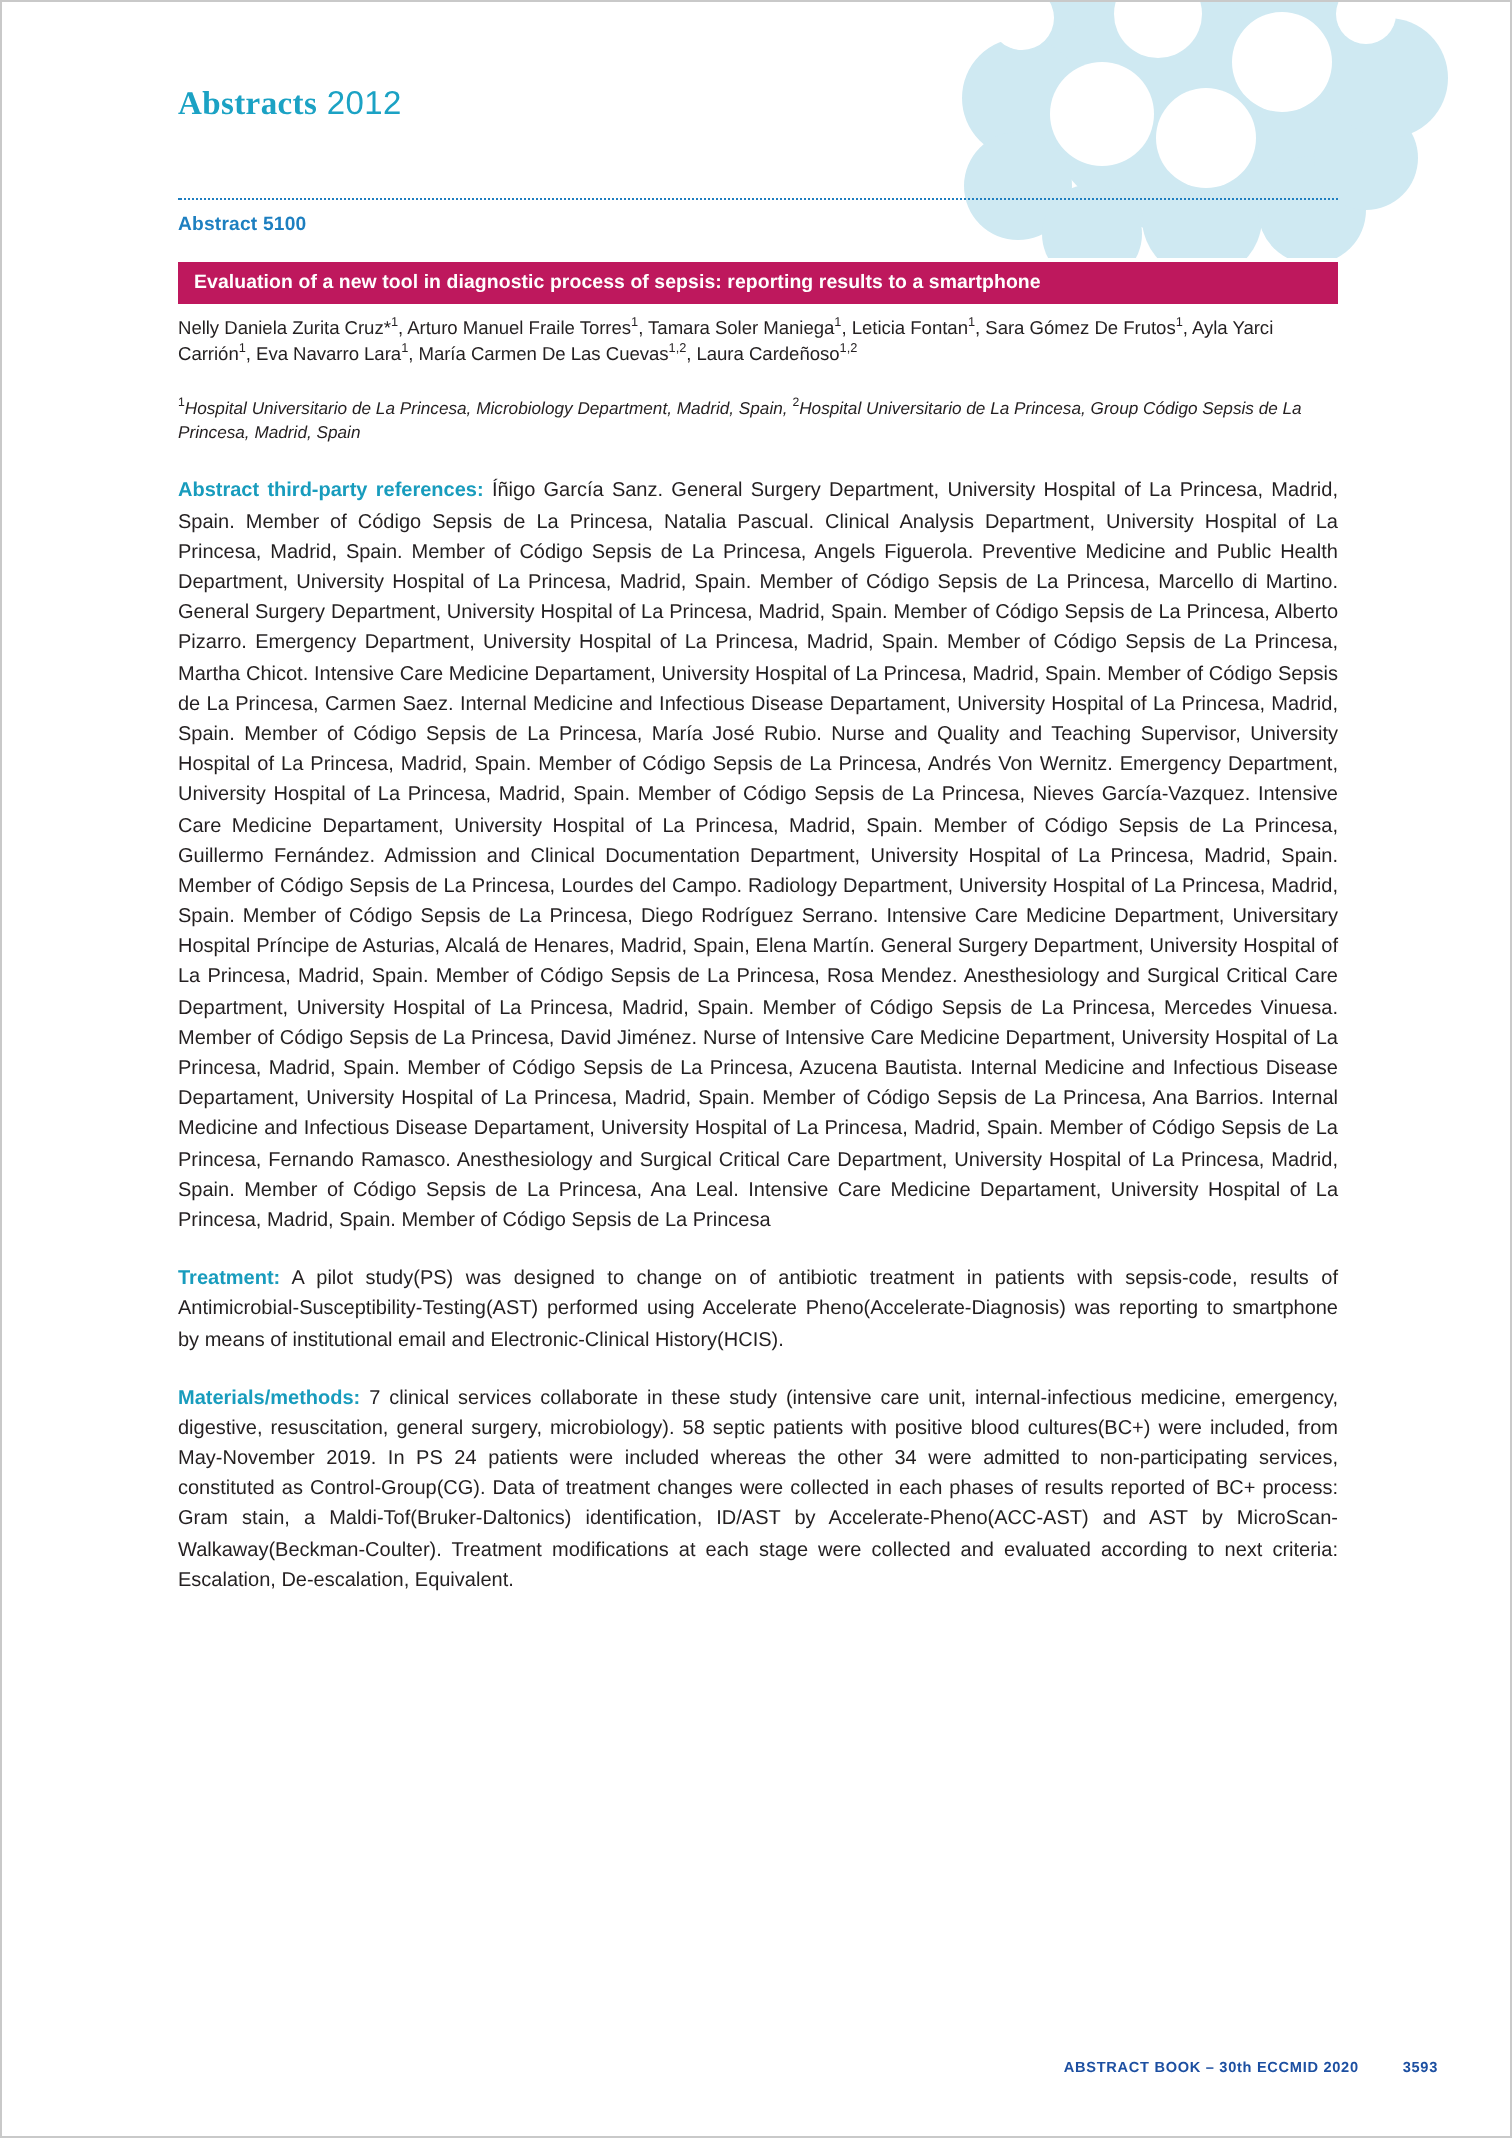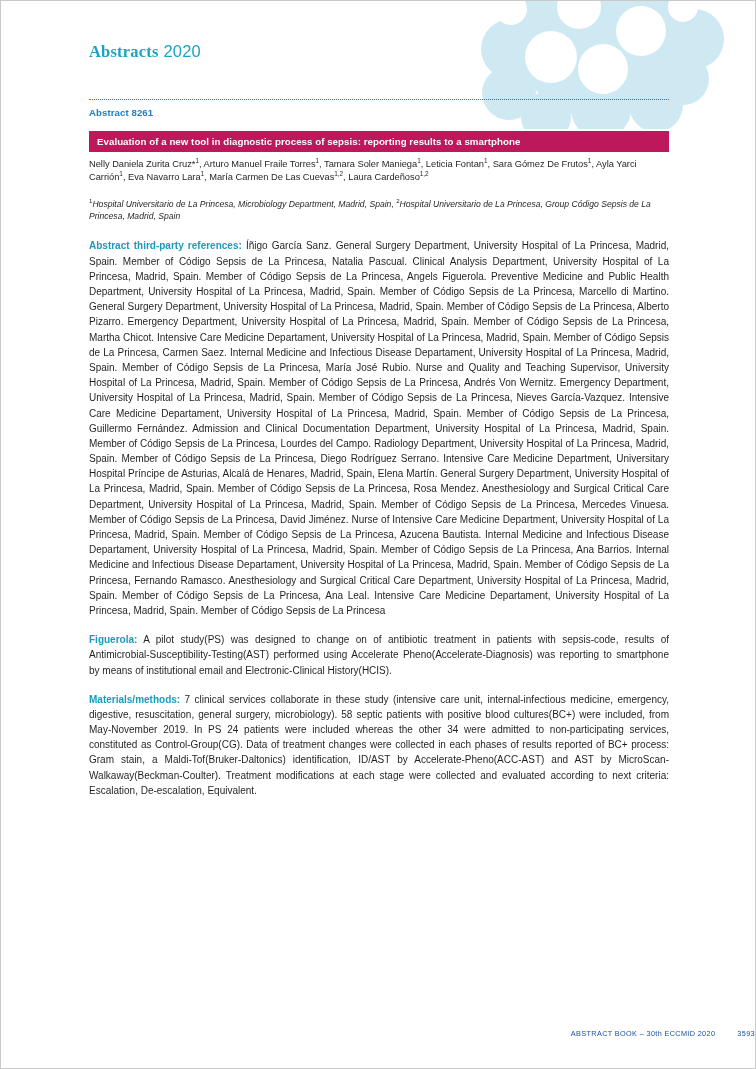--- a/index.html
+++ b/index.html
@@ -109,22 +109,23 @@
     font-weight: bold;
   }
   .refs { margin-top: 16px; }
   .refs .lbl { font-weight: bold; }
 
   
   .footer {
     position: absolute;
     left: 0; right: 0; bottom: 30px;
     text-align: right;
+    padding-right: 36px;
     font-size: 7.3px;
-    font-weight: normal;
+    font-weight: bold;
     color: #1c4fa1;
     letter-spacing: .35px;
   }
   .footer .pg { margin-left: 22px; }
 </style>
 </head>
 <body>
 
 <div class="page">
 
@@ -147,41 +148,41 @@
         <circle cx="190" cy="30" r="25"></circle>
         <circle cx="100" cy="56" r="26"></circle>
         <circle cx="152" cy="68" r="25"></circle>
         <circle cx="60" cy="8" r="16"></circle>
         <circle cx="232" cy="6" r="15"></circle>
       </g>
     </svg>
   </div>
 
   <div class="running-head">
-    <span class="rh-bold">Abstracts</span><span>&nbsp;</span><span class="rh-year">2020</span>
+    <span class="rh-bold">Abstracts</span><span>&nbsp;</span><span class="rh-year">2012</span>
   </div>
 
   <div class="dotted-rule"></div>
 
-  <div class="abstract-no">Abstract 8261</div>
+  <div class="abstract-no">Abstract 5100</div>
 
   <div class="content">
 
     <div class="title-bar">Evaluation of a new tool in diagnostic process of sepsis: reporting results to a smartphone</div>
 
     <div class="authors">Nelly Daniela Zurita Cruz*<sup>1</sup>, Arturo Manuel Fraile Torres<sup>1</sup>, Tamara Soler Maniega<sup>1</sup>, Leticia Fontan<sup>1</sup>, Sara Gómez De Frutos<sup>1</sup>, Ayla Yarci Carrión<sup>1</sup>, Eva Navarro Lara<sup>1</sup>, María Carmen De Las Cuevas<sup>1,2</sup>, Laura Cardeñoso<sup>1,2</sup></div>
 
     <div class="affiliations"><sup>1</sup>Hospital Universitario de La Princesa, Microbiology Department, Madrid, Spain, <sup>2</sup>Hospital Universitario de La Princesa, Group Código Sepsis de La Princesa, Madrid, Spain</div>
 
     <div class="para refs">
       <span class="lbl">Abstract third-party references:</span><span> Íñigo García Sanz. General Surgery Department, University Hospital of La Princesa, Madrid, Spain. Member of Código Sepsis de La Princesa, Natalia Pascual. Clinical Analysis Department, University Hospital of La Princesa, Madrid, Spain. Member of Código Sepsis de La Princesa, Angels Figuerola. Preventive Medicine and Public Health Department, University Hospital of La Princesa, Madrid, Spain. Member of Código Sepsis de La Princesa, Marcello di Martino. General Surgery Department, University Hospital of La Princesa, Madrid, Spain. Member of Código Sepsis de La Princesa, Alberto Pizarro. Emergency Department, University Hospital of La Princesa, Madrid, Spain. Member of Código Sepsis de La Princesa, Martha Chicot. Intensive Care Medicine Departament, University Hospital of La Princesa, Madrid, Spain. Member of Código Sepsis de La Princesa, Carmen Saez. Internal Medicine and Infectious Disease Departament, University Hospital of La Princesa, Madrid, Spain. Member of Código Sepsis de La Princesa, María José Rubio. Nurse and Quality and Teaching Supervisor, University Hospital of La Princesa, Madrid, Spain. Member of Código Sepsis de La Princesa, Andrés Von Wernitz. Emergency Department, University Hospital of La Princesa, Madrid, Spain. Member of Código Sepsis de La Princesa, Nieves García-Vazquez. Intensive Care Medicine Departament, University Hospital of La Princesa, Madrid, Spain. Member of Código Sepsis de La Princesa, Guillermo Fernández. Admission and Clinical Documentation Department, University Hospital of La Princesa, Madrid, Spain. Member of Código Sepsis de La Princesa, Lourdes del Campo. Radiology Department, University Hospital of La Princesa, Madrid, Spain. Member of Código Sepsis de La Princesa, Diego Rodríguez Serrano. Intensive Care Medicine Department, Universitary Hospital Príncipe de Asturias, Alcalá de Henares, Madrid, Spain, Elena Martín. General Surgery Department, University Hospital of La Princesa, Madrid, Spain. Member of Código Sepsis de La Princesa, Rosa Mendez. Anesthesiology and Surgical Critical Care Department, University Hospital of La Princesa, Madrid, Spain. Member of Código Sepsis de La Princesa, Mercedes Vinuesa. Member of Código Sepsis de La Princesa, David Jiménez. Nurse of Intensive Care Medicine Department, University Hospital of La Princesa, Madrid, Spain. Member of Código Sepsis de La Princesa, Azucena Bautista. Internal Medicine and Infectious Disease Departament, University Hospital of La Princesa, Madrid, Spain. Member of Código Sepsis de La Princesa, Ana Barrios. Internal Medicine and Infectious Disease Departament, University Hospital of La Princesa, Madrid, Spain. Member of Código Sepsis de La Princesa, Fernando Ramasco. Anesthesiology and Surgical Critical Care Department, University Hospital of La Princesa, Madrid, Spain. Member of Código Sepsis de La Princesa, Ana Leal. Intensive Care Medicine Departament, University Hospital of La Princesa, Madrid, Spain. Member of Código Sepsis de La Princesa</span>
     </div>
 
     <div class="para">
-      <span class="lbl">Figuerola:</span><span> A pilot study(PS) was designed to change on of antibiotic treatment in patients with sepsis-code, results of Antimicrobial-Susceptibility-Testing(AST) performed using Accelerate Pheno(Accelerate-Diagnosis) was reporting to smartphone by means of institutional email and Electronic-Clinical History(HCIS).</span>
+      <span class="lbl">Treatment:</span><span> A pilot study(PS) was designed to change on of antibiotic treatment in patients with sepsis-code, results of Antimicrobial-Susceptibility-Testing(AST) performed using Accelerate Pheno(Accelerate-Diagnosis) was reporting to smartphone by means of institutional email and Electronic-Clinical History(HCIS).</span>
     </div>
 
     <div class="para">
       <span class="lbl">Materials/methods:</span><span> 7 clinical services collaborate in these study (intensive care unit, internal-infectious medicine, emergency, digestive, resuscitation, general surgery, microbiology). 58 septic patients with positive blood cultures(BC+) were included, from May-November 2019. In PS 24 patients were included whereas the other 34 were admitted to non-participating services, constituted as Control-Group(CG). Data of treatment changes were collected in each phases of results reported of BC+ process: Gram stain, a Maldi-Tof(Bruker-Daltonics) identification, ID/AST by Accelerate-Pheno(ACC-AST) and AST by MicroScan-Walkaway(Beckman-Coulter). Treatment modifications at each stage were collected and evaluated according to next criteria: Escalation, De-escalation, Equivalent.</span>
     </div>
 
   </div>
 
   <div class="footer">
     <span>ABSTRACT BOOK – 30th ECCMID 2020</span><span class="pg">3593</span>

